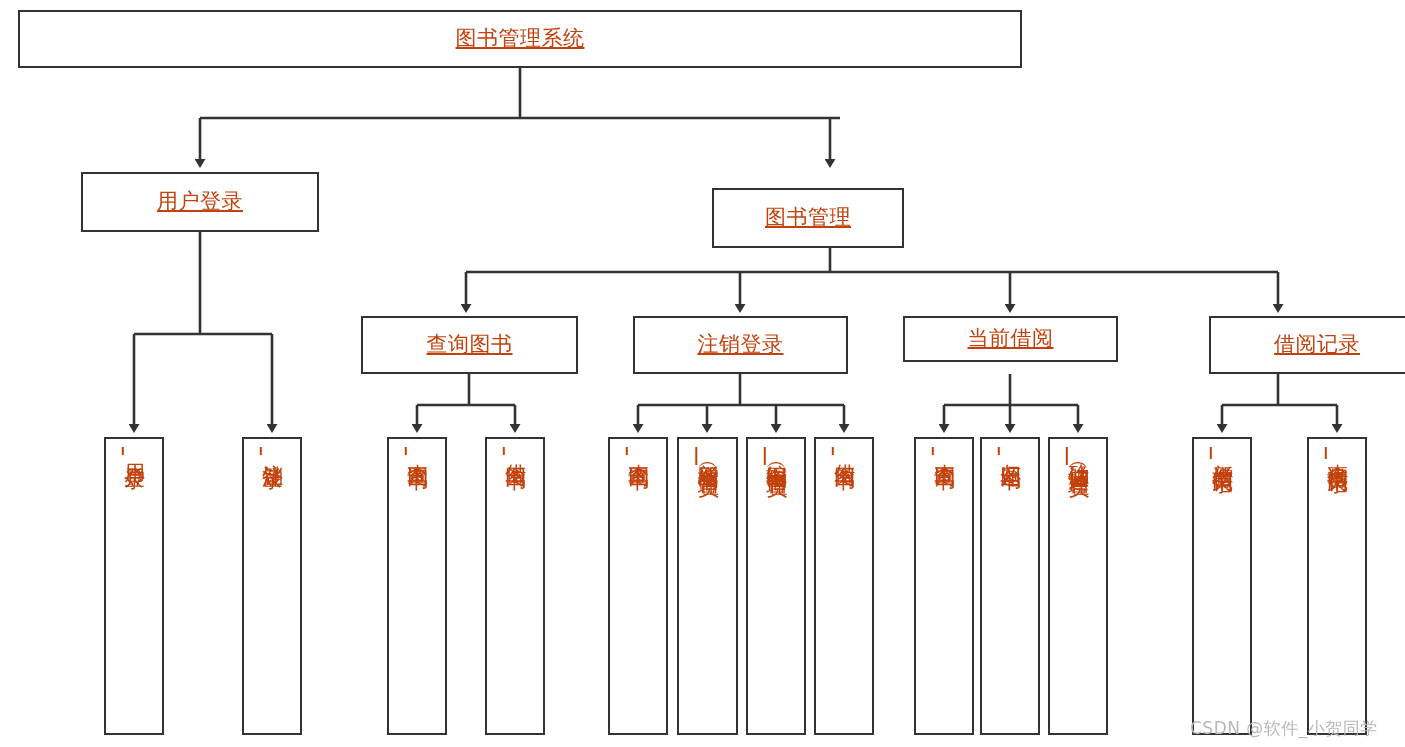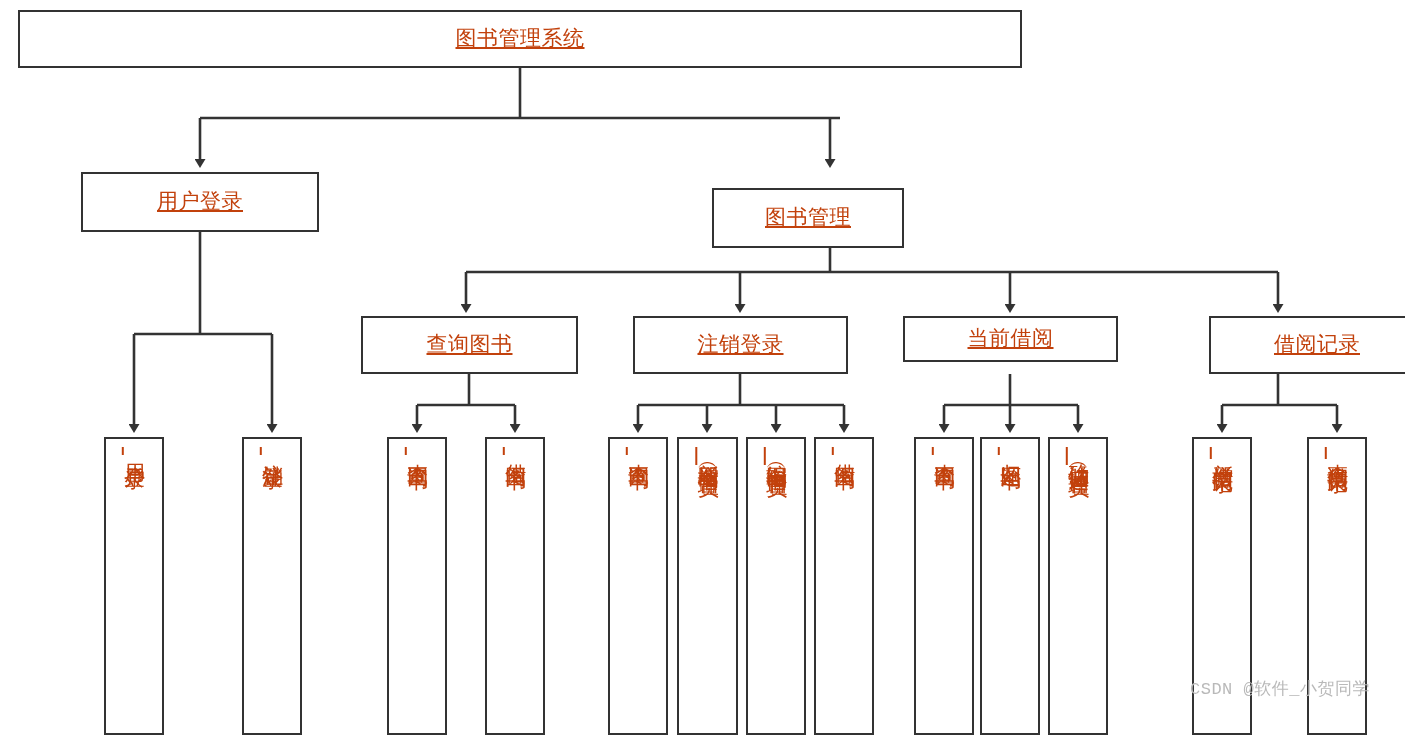--- a/index.html
+++ b/index.html
@@ -183,15 +183,15 @@
     <span class="label">确认归还（管理员）</span>
   </div>
 
   <div class="node vert" style="left:1192px; top:437px; width:60px; height:298px;">
     <span class="label">新增借阅记录</span>
   </div>
   <div class="node vert" style="left:1307px; top:437px; width:60px; height:298px;">
     <span class="label">查询借阅记录</span>
   </div>
 
-  <div class="watermark" style="left:1190px; top:677px;font-family:Liberation Mono, monospace;">CSDN @软件_小贺同学</div>
+  <div class="watermark" style="left:1190px; top:717px;">CSDN @软件_小贺同学</div>
 
 </div>
 
 </body></html>

